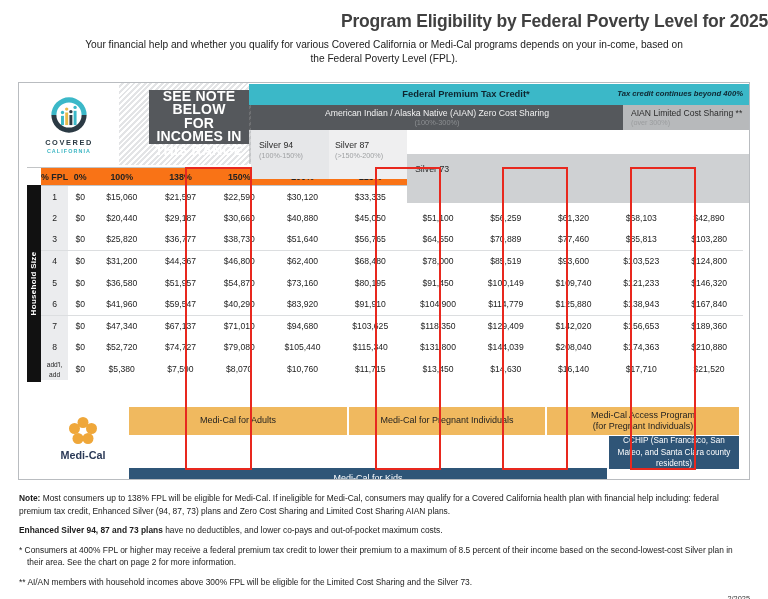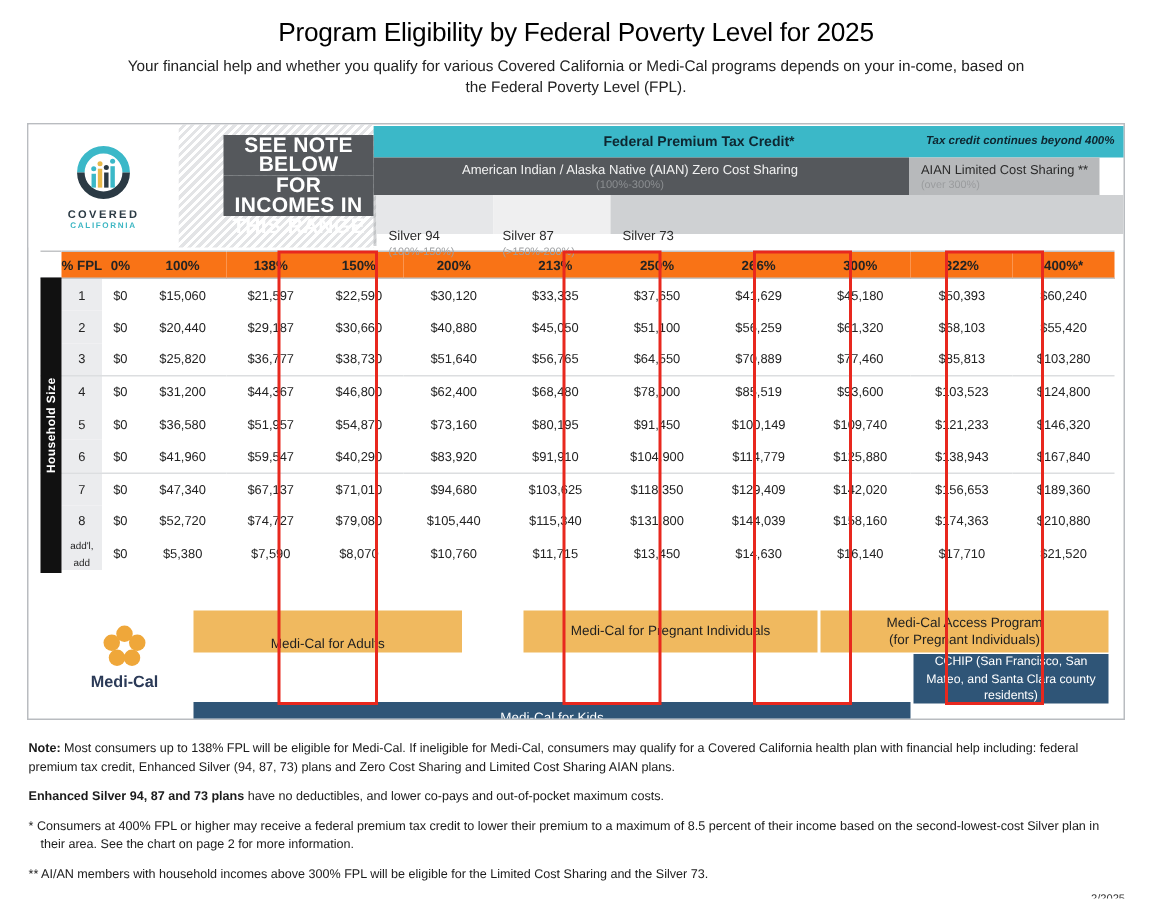--- a/index.html
+++ b/index.html
@@ -7,26 +7,26 @@
     width: 768px; height: 599px;
     background: #ffffff;
     font-family: "Liberation Sans", sans-serif;
     color: #1a1a1a;
     overflow: hidden;
   }
   #page { position: relative; width: 768px; height: 599px; }
 
   
   .title {
-    text-align: center;
+    text-align: right;
     font-size: 17.5px;
-    font-weight: normal;
+    font-weight: bold;
     letter-spacing: -0.2px;
     margin-top: 11px;
-    color: #000000;
+    color: #404040;
   }
   .subtitle {
     text-align: center;
     font-size: 10.2px;
     line-height: 14px;
     color: #222;
     margin: 6px auto 16px;
     width: 600px;
   }
 
@@ -102,21 +102,21 @@
     position: absolute; left: 18px; right: 0; top: 4px;
     text-align: center; font-size: 9.4px; font-weight: bold; color: #0e2630;
   }
   .band-tax .note {
     position: absolute; right: 22px; top: 5px;
     font-size: 7.7px; font-style: italic; font-weight: bold; color: #0e2630;
   }
 
   
   .band-aian {
-    position: absolute; left: 113px; top: 22px; width: 616px; height: 25px; z-index: 3; padding-left: 16px;
+    position: absolute; left: 130px; top: 22px; width: 616px; height: 25px; z-index: 3; padding-left: 16px;
   }
   .band-aian .zero {
     position: absolute; left: 102px; top: 0; width: 372px; height: 25px;
     background: #55585c;
   }
   .band-aian .ltd {
     position: absolute; left: 474px; top: 0; width: 127px; height: 25px;
     background: #b7b9bb;
   }
   .band-aian .t1 {
@@ -132,22 +132,22 @@
   }
   .band-aian .t2s {
     position: absolute; left: 482px; top: 13px; font-size: 7.2px; color: #9a9c9e;
   }
 
   
   .band-silver {
     position: absolute; left: 130px; top: 47px; width: 616px; height: 34px; z-index: 3;
   }
   .silver-seg {
-    position: absolute; top: 0; height: 26px;
-    padding-top: 22px;
+    position: absolute; top: 0; height: 49px;
+    padding-top: 10px;
   }
   .silver-seg .sv { font-size: 8.8px; color: #2b2b2b; }
   .silver-seg .sr { font-size: 7.2px; color: #9fa1a3; margin-top: 1px; }
 
   
   .tbl {
     position: absolute; left: 8px; top: 84px; width: 716px;
     border-collapse: collapse;
     font-size: 8.6px;
   }
@@ -277,21 +277,21 @@
       <div class="band-silver">
         <div class="hatch-lgrey" style="position:absolute;left:0;top:0;width:102px;height:34px;"></div>
         <div class="silver-seg" style="left:102px;width:78px;background:#e6e7e9;padding-left:8px;">
           <div class="sv">Silver 94</div>
           <div class="sr">(100%-150%)</div>
         </div>
         <div class="silver-seg" style="left:180px;width:78px;background:#efeff0;padding-left:6px;">
           <div class="sv">Silver 87</div>
           <div class="sr">(&gt;150%-200%)</div>
         </div>
-        <div class="silver-seg" style="left:258px;width:343px;background:#cfd1d3;padding-left:8px;">
+        <div class="silver-seg" style="left:258px;width:343px;background:#cfd1d3;padding-left:8px;margin-top:24px;">
           <div class="sv">Silver 73</div>
         </div>
 
       </div>
 
       <div class="seenote">
         <div class="l1">SEE NOTE BELOW</div>
         <div class="l2">FOR INCOMES IN</div>
         <div class="l3">THIS RANGE</div>
       </div>
@@ -337,21 +337,21 @@
             <td>$0</td>
             <td>$20,440</td>
             <td>$29,187</td>
             <td>$30,660</td>
             <td>$40,880</td>
             <td>$45,050</td>
             <td>$51,100</td>
             <td>$56,259</td>
             <td>$61,320</td>
             <td>$68,103</td>
-            <td>$55,420</td>
+            <td>$42,890</td>
           </tr>
           <tr>
             <td class="blackcol"></td>
             <td class="sizecol">3</td>
             <td>$0</td>
             <td>$25,820</td>
             <td>$36,777</td>
             <td>$38,730</td>
             <td>$51,640</td>
             <td>$56,765</td>
@@ -425,21 +425,21 @@
             <td class="blackcol"></td>
             <td class="sizecol">8</td>
             <td>$0</td>
             <td>$52,720</td>
             <td>$74,727</td>
             <td>$79,080</td>
             <td>$105,440</td>
             <td>$115,340</td>
             <td>$131,800</td>
             <td>$144,039</td>
-            <td>$158,160</td>
+            <td>$208,040</td>
             <td>$174,363</td>
             <td>$210,880</td>
           </tr>
           <tr>
             <td class="blackcol"></td>
             <td class="sizecol"><span class="addl">add'l,<br>add</span></td>
             <td>$0</td>
             <td>$5,380</td>
             <td>$7,590</td>
             <td>$8,070</td>
@@ -473,21 +473,21 @@
             <circle cx="22" cy="47" r="11"></circle>
             <circle cx="42" cy="47" r="11"></circle>
           </g>
           <circle cx="32" cy="32" r="6" fill="#ffffff"></circle>
         </svg>
         <div class="mc-logo-text">Medi-Cal</div>
       </div>
 
       <div class="mc-bars">
         <div class="mc-row1">
-          <div class="mc-cell mc-orange" style="left:0;width:179px;align-items:flex-end;">
+          <div class="mc-cell mc-orange" style="left:0;width:218px;">
             <span>Medi-Cal for Adults</span>
           </div>
           <div class="mc-cell mc-orange" style="left:418px;width:192px;white-space:pre-line;">
             <span style="white-space:pre-line;">Medi-Cal Access Program
 (for Pregnant Individuals)</span>
           </div>
           <div class="mc-cell mc-orange" style="left:220px;width:196px;">
             <span>Medi-Cal for Pregnant Individuals</span>
           </div>
         </div>

